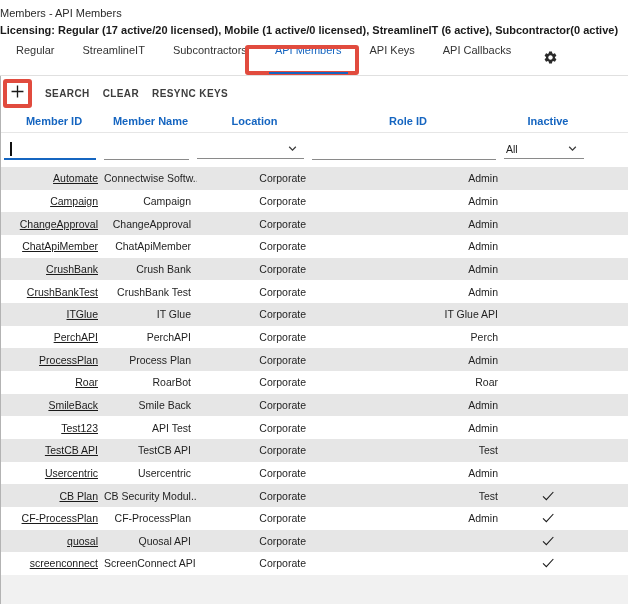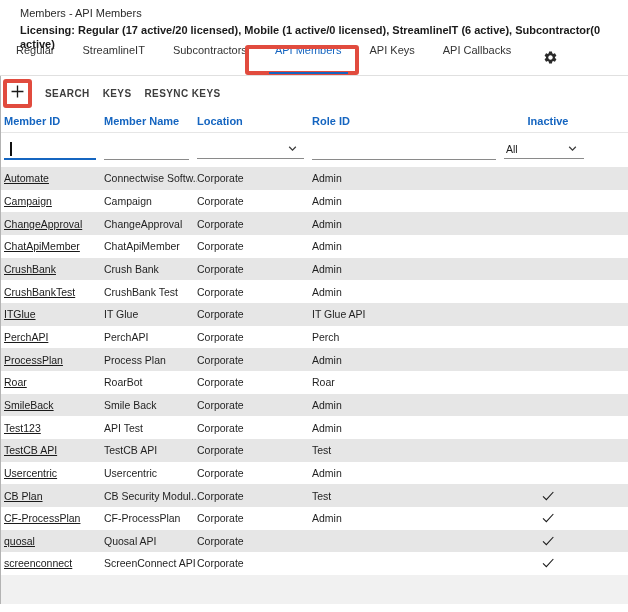--- a/index.html
+++ b/index.html
@@ -9,21 +9,21 @@
     --footer:#f1f1f1;
   }
   *{box-sizing:border-box;margin:0;padding:0;}
   html,body{width:628px;height:612px;overflow:hidden;}
   body{
     background:#fff;
     font-family:"Liberation Sans",sans-serif;
     color:#1f1f1f;
   }
   
-  .top-header{height:44px;padding:6px 0 0 20px;background:#fff;}
+  .top-header{height:44px;padding:6px 0 0 0;background:#fff;}
   .breadcrumb{font-size:11px;color:#2a2a2a;line-height:14px;}
   .licensing{font-size:11px;font-weight:700;color:#1a1a1a;line-height:14px;margin-top:3px;}
   
   .tabs{height:31px;display:flex;align-items:stretch;padding-left:2px;background:#fff;}
   .tab{
     position:relative;display:flex;align-items:flex-start;
     padding:0 14px;font-size:11px;color:#333;cursor:pointer;white-space:nowrap;
   }
   .tab.selected{color:var(--accent);font-weight:500;}
   .tab-underline{position:absolute;left:8px;right:8px;bottom:1px;height:2px;background:var(--accent);}
@@ -44,38 +44,38 @@
   .add-btn{display:flex;align-items:center;justify-content:center;width:100%;height:100%;cursor:pointer;background:none;border:none;}
   .tool-btn{
     margin-left:13px;font-size:10px;font-weight:700;letter-spacing:.4px;
     color:#3d3d3d;background:none;border:none;cursor:pointer;
     font-family:"Liberation Sans",sans-serif;
   }
   
   .grid{display:grid;grid-template-columns:100px 93px 115px 192px 88px 1fr;padding-left:3px;align-items:center;}
   
   .col-headers{height:23px;border-bottom:1px solid #e6e6e6;}
-  .col-head{font-size:11px;font-weight:700;color:var(--accent);white-space:nowrap;cursor:pointer;}
+  .col-head{font-size:11px;font-weight:700;color:var(--accent);white-space:nowrap;cursor:pointer;text-align:center;}
   .col-head.center{text-align:center;}
   
   .filter-row{height:30px;align-items:flex-start;padding-top:6px;}
   .filter-cell{position:relative;padding-right:8px;}
   .filter-input{
     width:100%;height:20px;border:none;border-bottom:1px solid #8a8a8a;background:transparent;
     font-size:10.5px;font-family:"Liberation Sans",sans-serif;padding:0 2px;outline:none;
   }
   .filter-input.focused{border-bottom:2px solid var(--accent);}
   .text-cursor{position:absolute;left:6px;top:3px;width:1.5px;height:14px;background:#111;}
   .fake-select{
     position:relative;height:20px;border-bottom:1px solid #8a8a8a;cursor:pointer;
     display:flex;align-items:flex-end;font-size:10.5px;color:#222;padding:0 2px 3px 2px;
   }
   .fake-select .chev{position:absolute;right:4px;bottom:2px;display:flex;}
   
-  .table-body{margin-top:4px;}
+  .table-body{margin-top:4px;text-align:right;}
   .row{height:22.66px;cursor:pointer;}
   .row.odd{background:var(--stripe);}
   .cell{font-size:10.5px;color:#1f1f1f;white-space:nowrap;overflow:hidden;padding-right:6px;}
   .cell a{color:#1a1a1a;text-decoration:underline;}
   .cell.center{text-align:center;padding-right:0;}
   .check-wrap svg{vertical-align:middle;}
   
   .footer-gray{height:29px;background:var(--footer);}
 </style>
 </head>
@@ -123,21 +123,21 @@
     <div class="add-ring">
       <button class="add-btn">
         <span>
           <svg width="19" height="19" viewBox="0 0 24 24">
               <path d="M12 4.5v15M4.5 12h15" stroke="#1a1a1a" stroke-width="1.7" fill="none"></path>
             </svg>
         </span>
       </button>
     </div>
     <button class="tool-btn">SEARCH</button>
-    <button class="tool-btn">KEYS</button>
+    <button class="tool-btn">CLEAR</button>
     <button class="tool-btn">RESYNC KEYS</button>
   </div>
 
   <div class="grid col-headers">
     <div class="col-head">Member ID</div>
     <div class="col-head">Member Name</div>
     <div class="col-head">Location</div>
     <div class="col-head">Role ID</div>
     <div class="col-head center">Inactive</div>
     <div></div>

